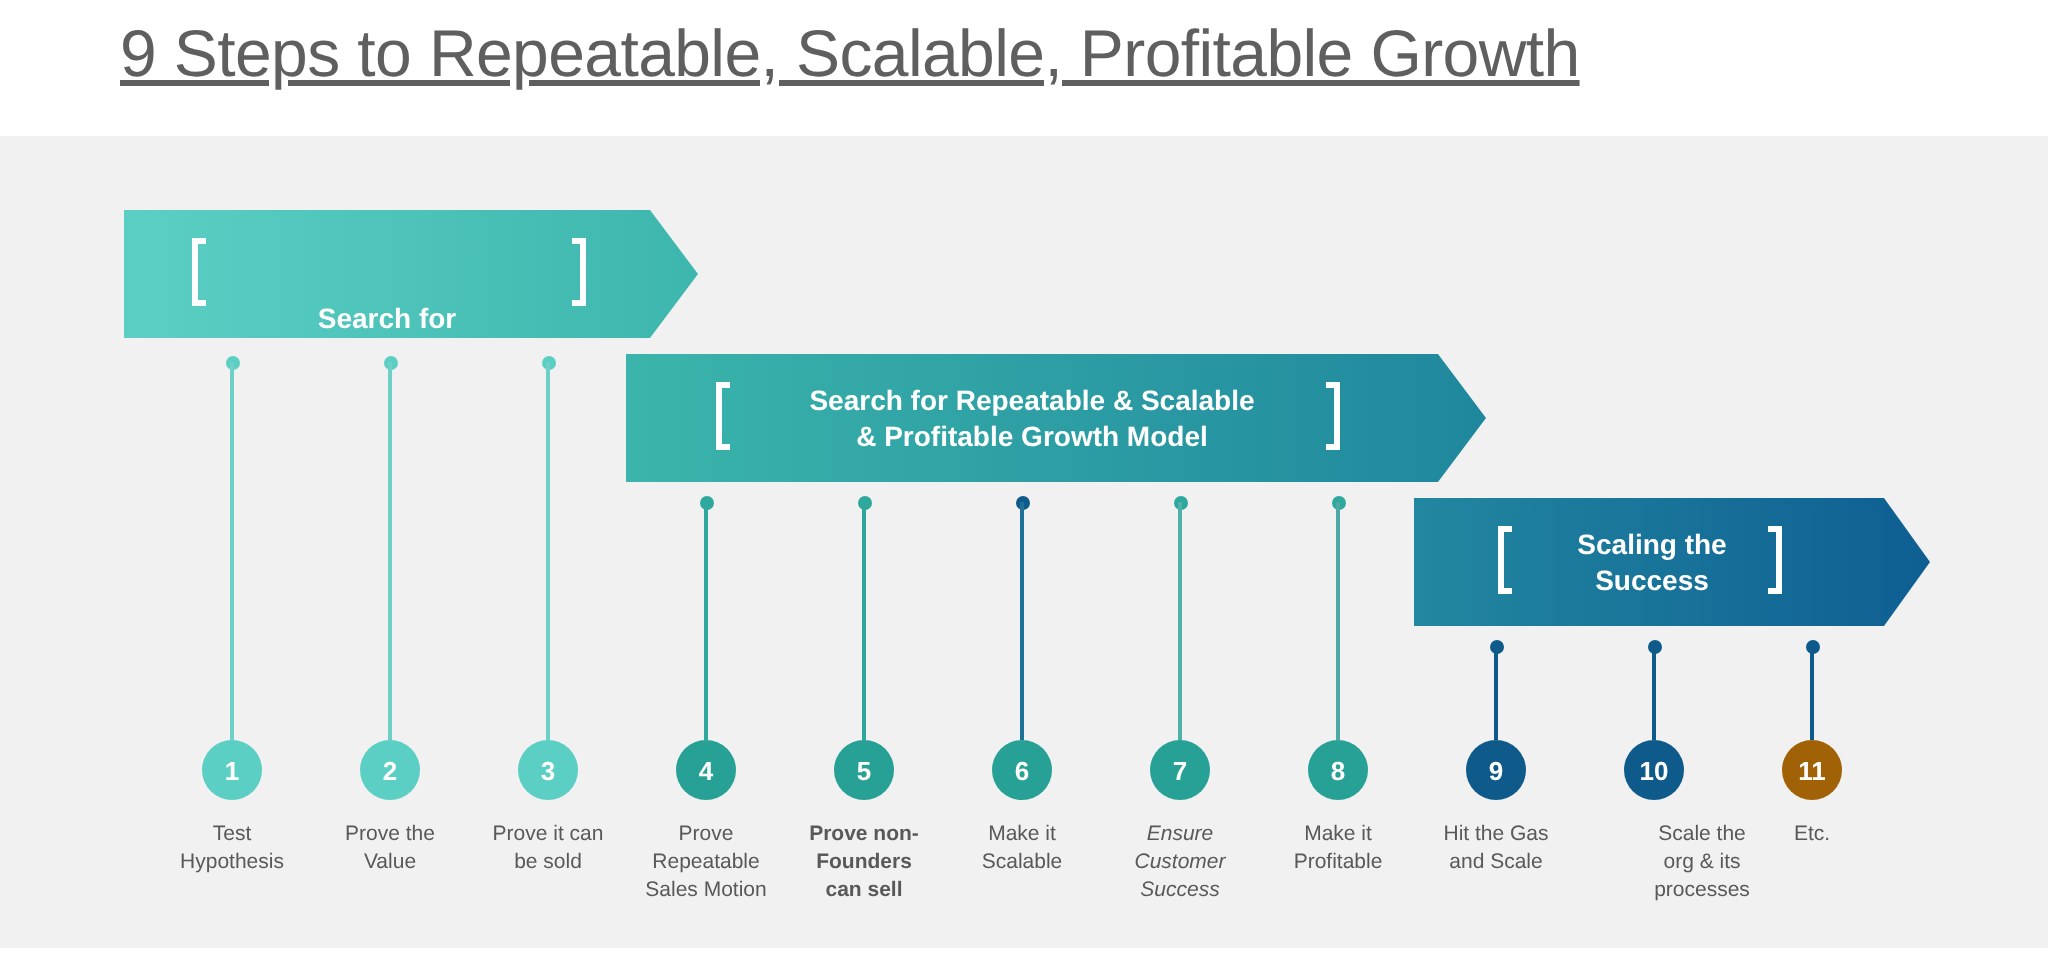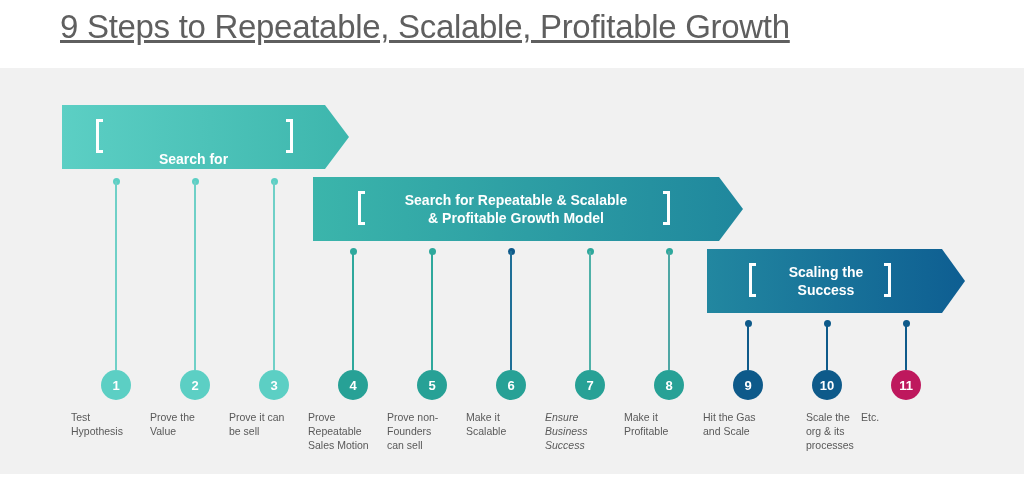--- a/index.html
+++ b/index.html
@@ -35,21 +35,21 @@
   }
   .dot {
     position:absolute; width:7px; height:7px; border-radius:50%;
   }
   .circle {
     position:absolute; width:30px; height:30px; border-radius:50%;
     color:#ffffff; font-weight:bold; font-size:13px;
     display:flex; align-items:center; justify-content:center;
   }
   .step-label {
-    position:absolute; width:90px; 
+    position:absolute; width:90px; text-align:center;
     font-size:10.5px; line-height:14px; color:#595959;
   }
 </style>
 </head>
 <body>
 
 <h1 class="title">9 Steps to Repeatable, Scalable, Profitable Growth</h1>
 
 <div class="panel"></div>
 
@@ -118,49 +118,49 @@
 <div class="circle" style="left:180px; top:370px; background:#5ccfc4;">
     <span>2</span>
   </div>
 <div class="step-label" style="left:150px; top:410px;"><span>Prove the</span><br><span>Value</span></div>
 
 <div class="dot" style="left:271px; top:178px; background:#5ccfc4;"></div>
 <div class="stem" style="left:273px; top:181px; height:189px; background:#6fd0c7;"></div>
 <div class="circle" style="left:259px; top:370px; background:#5ccfc4;">
     <span>3</span>
   </div>
-<div class="step-label" style="left:229px; top:410px;"><span>Prove it can</span><br><span>be sell</span></div>
+<div class="step-label" style="left:229px; top:410px;"><span>Prove it can</span><br><span>be sold</span></div>
 
 <div class="dot" style="left:350px; top:248px; background:#2ea89c;"></div>
 <div class="stem" style="left:352px; top:251px; height:119px; background:#2ea89c;"></div>
 <div class="circle" style="left:338px; top:370px; background:#27a196;">
     <span>4</span>
   </div>
 <div class="step-label" style="left:308px; top:410px;"><span>Prove</span><br><span>Repeatable</span><br><span>Sales Motion</span></div>
 
 <div class="dot" style="left:429px; top:248px; background:#2ea89c;"></div>
 <div class="stem" style="left:431px; top:251px; height:119px; background:#2ea89c;"></div>
 <div class="circle" style="left:417px; top:370px; background:#27a196;">
     <span>5</span>
   </div>
-<div class="step-label" style="left:387px; top:410px;"><span>Prove non-</span><br><span>Founders</span><br><span>can sell</span></div>
+<div class="step-label" style="left:387px; top:410px;font-weight:bold;"><span>Prove non-</span><br><span>Founders</span><br><span>can sell</span></div>
 
 <div class="dot" style="left:508px; top:248px; background:#0e5a8a;"></div>
 <div class="stem" style="left:510px; top:251px; height:119px; background:#1f6f97;"></div>
 <div class="circle" style="left:496px; top:370px; background:#27a196;">
     <span>6</span>
   </div>
 <div class="step-label" style="left:466px; top:410px;"><span>Make it</span><br><span>Scalable</span></div>
 
 <div class="dot" style="left:587px; top:248px; background:#2ea89c;"></div>
 <div class="stem" style="left:589px; top:251px; height:119px; background:#4fb1a8;"></div>
 <div class="circle" style="left:575px; top:370px; background:#27a196;">
     <span>7</span>
   </div>
-<div class="step-label" style="left:545px; top:410px;font-style:italic;"><span>Ensure</span><br><span>Business</span><br><span>Success</span></div>
+<div class="step-label" style="left:545px; top:410px;font-style:italic;"><span>Ensure</span><br><span>Customer</span><br><span>Success</span></div>
 
 <div class="dot" style="left:666px; top:248px; background:#2ea89c;"></div>
 <div class="stem" style="left:668px; top:251px; height:119px; background:#4fa7a5;"></div>
 <div class="circle" style="left:654px; top:370px; background:#27a196;">
     <span>8</span>
   </div>
 <div class="step-label" style="left:624px; top:410px;"><span>Make it</span><br><span>Profitable</span></div>
 
 <div class="dot" style="left:745px; top:320px; background:#0e5a8a;"></div>
 <div class="stem" style="left:747px; top:323px; height:47px; background:#0e5a8a;"></div>
@@ -171,16 +171,16 @@
 
 <div class="dot" style="left:824px; top:320px; background:#0e5a8a;"></div>
 <div class="stem" style="left:826px; top:323px; height:47px; background:#0e5a8a;"></div>
 <div class="circle" style="left:812px; top:370px; background:#0e5a8a;">
     <span>10</span>
   </div>
 <div class="step-label" style="left:806px; top:410px;"><span>Scale the</span><br><span>org &amp; its</span><br><span>processes</span></div>
 
 <div class="dot" style="left:903px; top:320px; background:#0e5a8a;"></div>
 <div class="stem" style="left:905px; top:323px; height:47px; background:#0e5a8a;"></div>
-<div class="circle" style="left:891px; top:370px; background:#be185d;">
+<div class="circle" style="left:891px; top:370px; background:#a16207;">
     <span>11</span>
   </div>
 <div class="step-label" style="left:861px; top:410px;"><span>Etc.</span></div>
 
 </body></html>

